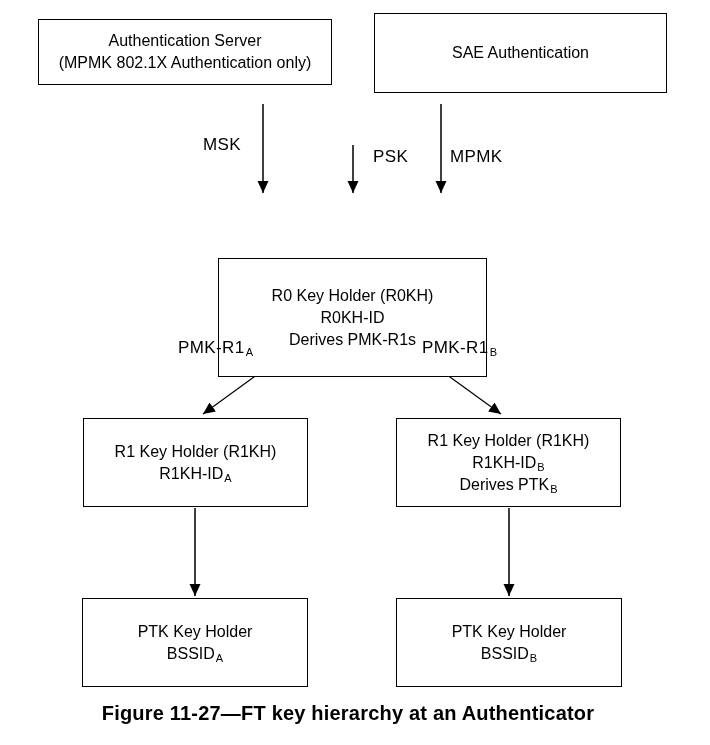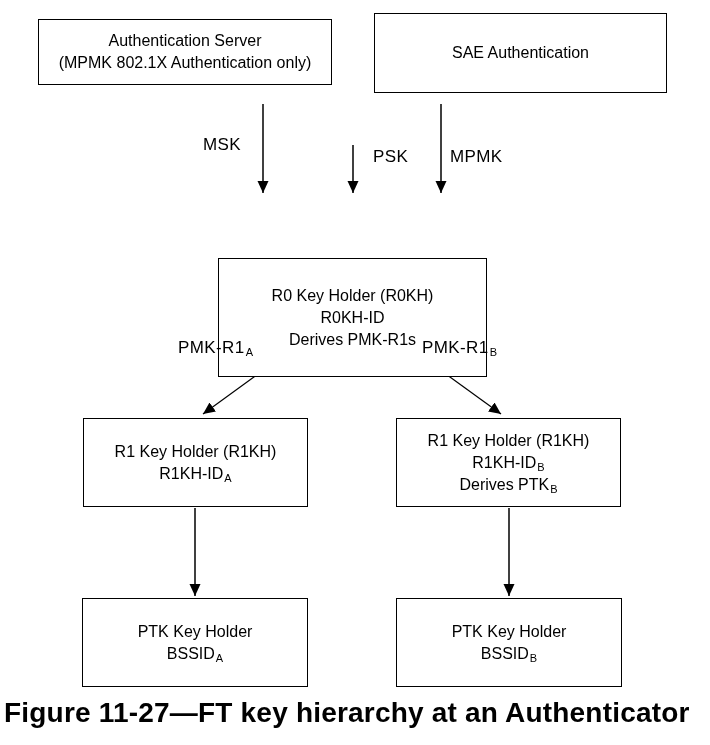--- a/index.html
+++ b/index.html
@@ -58,26 +58,26 @@
     letter-spacing: 0.4px;
     white-space: nowrap;
   }
   .lbl-msk     { left: 203px; top: 135px; }
   .lbl-psk     { left: 373px; top: 147px; }
   .lbl-mpmk    { left: 450px; top: 147px; }
   .lbl-pmkr1a  { left: 178px; top: 338px; }
   .lbl-pmkr1b  { left: 422px; top: 338px; }
   .caption {
     position: absolute;
-    left: 4px;
+    left: 16px;
     top: 700px;
     width: 664px;
     text-align: center;
     font-weight: bold;
-    font-size: 28px;
+    font-size: 20px;
     line-height: 26px;
     letter-spacing: 0.2px;
     white-space: nowrap;
   }
 </style>
 </head>
 <body>
 
 <div class="canvas">
 

